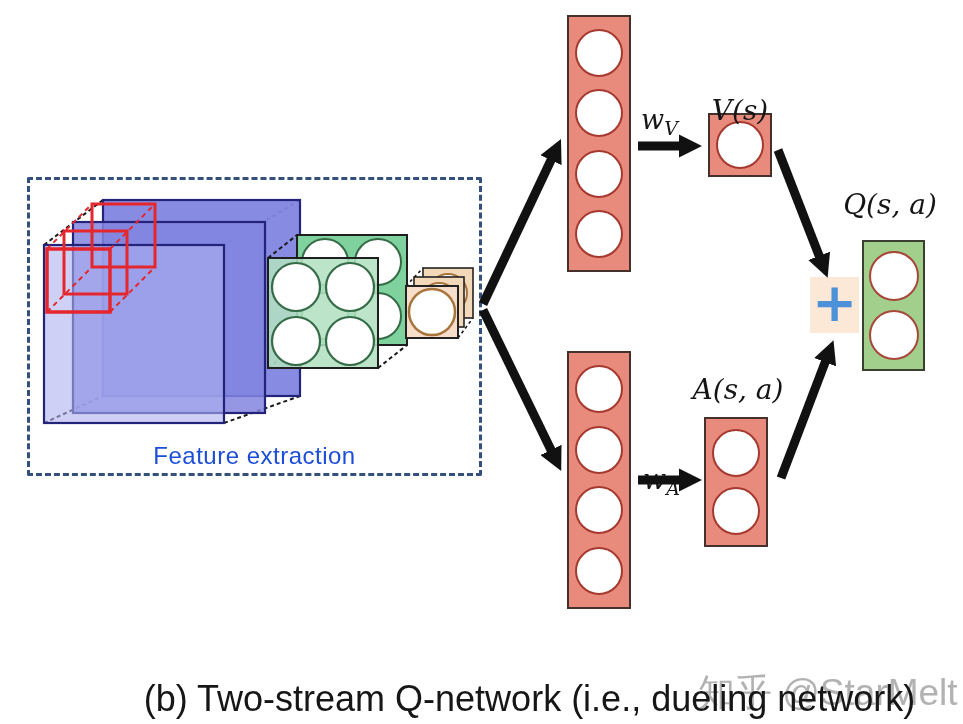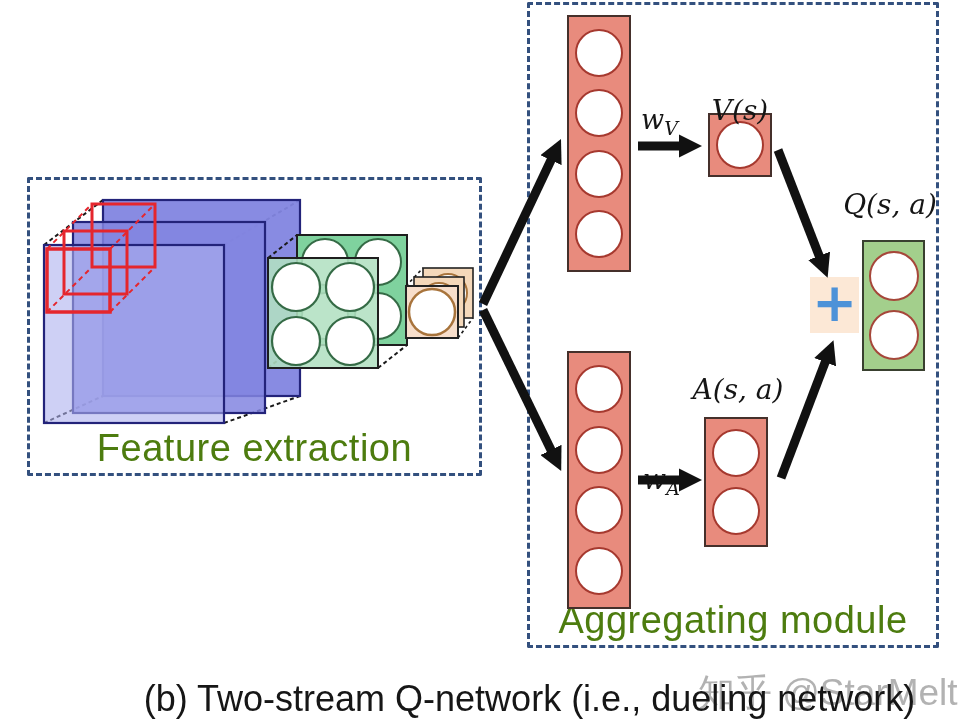--- a/index.html
+++ b/index.html
@@ -6,21 +6,21 @@
   #stage{
     position:relative;width:963px;height:724px;background:#ffffff;overflow:hidden;
     font-family:"Liberation Sans",sans-serif;
   }
   
   .dash-box{position:absolute;border:3px dashed #33507e;box-sizing:border-box;border-radius:2px;z-index:1;}
   #feature-box{left:27px;top:177px;width:455px;height:299px;}
   #agg-box{left:527px;top:2px;width:412px;height:646px;}
   .box-label{
     position:absolute;bottom:3px;left:0;width:100%;text-align:center;
-    font-size:38px;color:#4d7c0f;letter-spacing:0.5px;
+    font-size:24px;color:#1d4ed8;letter-spacing:0.5px;
   }
   
   .layer{position:absolute;box-sizing:border-box;background:#e88b7d;border:2px solid #45302b;
     display:flex;flex-direction:column;justify-content:space-evenly;align-items:center;z-index:2;}
   #value-hidden{left:567px;top:15px;width:64px;height:257px;}
   #adv-hidden{left:567px;top:351px;width:64px;height:258px;}
   #v-out{left:708px;top:113px;width:64px;height:64px;}
   #a-out{left:704px;top:417px;width:64px;height:130px;}
   #q-out{left:862px;top:240px;width:63px;height:131px;background:#a3cf8c;border-color:#39402f;}
   .neuron{background:#ffffff;border:2.5px solid #a6392f;border-radius:50%;width:44px;height:44px;flex:none;}
@@ -59,23 +59,20 @@
 </style>
 </head>
 <body>
 
 <div id="stage">
 
   <div id="feature-box" class="dash-box">
     <div class="box-label">Feature extraction</div>
   </div>
 
-  <div id="agg-box" class="dash-box">
-    <div class="box-label">Aggregating module</div>
-  </div>
 
   <svg id="art" width="963" height="724" viewBox="0 0 963 724">
     <defs>
       <marker id="ah" viewBox="0 0 10 10" refX="1" refY="5" markerWidth="2.6" markerHeight="2.6" orient="auto">
         <path d="M0 0 L10 5 L0 10 z" fill="#111111"></path>
       </marker>
     </defs>
 
     <g>
       <line x1="44" y1="245" x2="103" y2="200" stroke="#1a1a1a" stroke-width="2" stroke-dasharray="4 3"></line>

